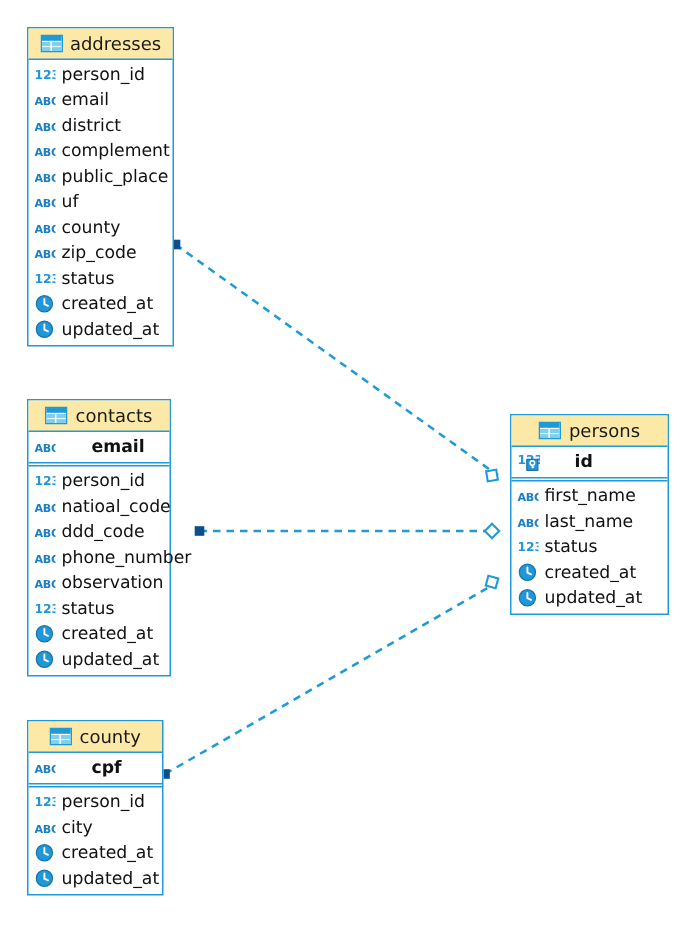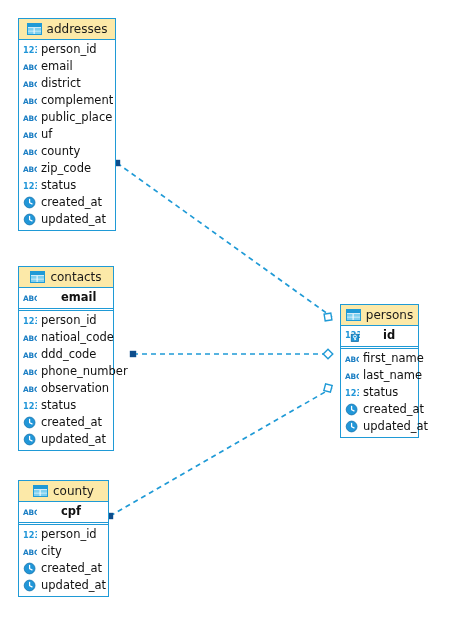--- a/index.html
+++ b/index.html
@@ -362,21 +362,21 @@
             <span class="ico">
               <svg width="14" height="13" viewBox="0 0 14 13">
                 <circle cx="6.6" cy="6.5" r="5.4" fill="#2196d8" stroke="#1473ad" stroke-width="0.8"></circle>
                 <path d="M6.6 3.3 L6.6 6.7 L9.0 7.9" stroke="#ffffff" stroke-width="1.25" fill="none" stroke-linecap="round"></path>
               </svg>
             </span>
             <span class="col-name">updated_at</span>
           </div>
         </div>
       </div>
-      <div class="tbl" style="left: 340px; top: 304px; width: 79px;">
+      <div class="tbl" style="left: 340px; top: 276px; width: 106px;">
         <div class="tbl-header">
           <span class="ico ico-table">
             <svg width="15" height="12" viewBox="0 0 15 12">
               <rect x="0.5" y="0.5" width="14" height="11" fill="#ffffff" stroke="#1f9ad6" stroke-width="1"></rect>
               <rect x="1" y="1" width="13" height="3.2" fill="#1f9ad6"></rect>
               <rect x="1" y="5" width="5.6" height="2.8" fill="#7fd0ef"></rect>
               <rect x="7.6" y="5" width="6.4" height="2.8" fill="#7fd0ef"></rect>
               <rect x="1" y="8.4" width="5.6" height="2.6" fill="#7fd0ef"></rect>
               <rect x="7.6" y="8.4" width="6.4" height="2.6" fill="#7fd0ef"></rect>
             </svg>

